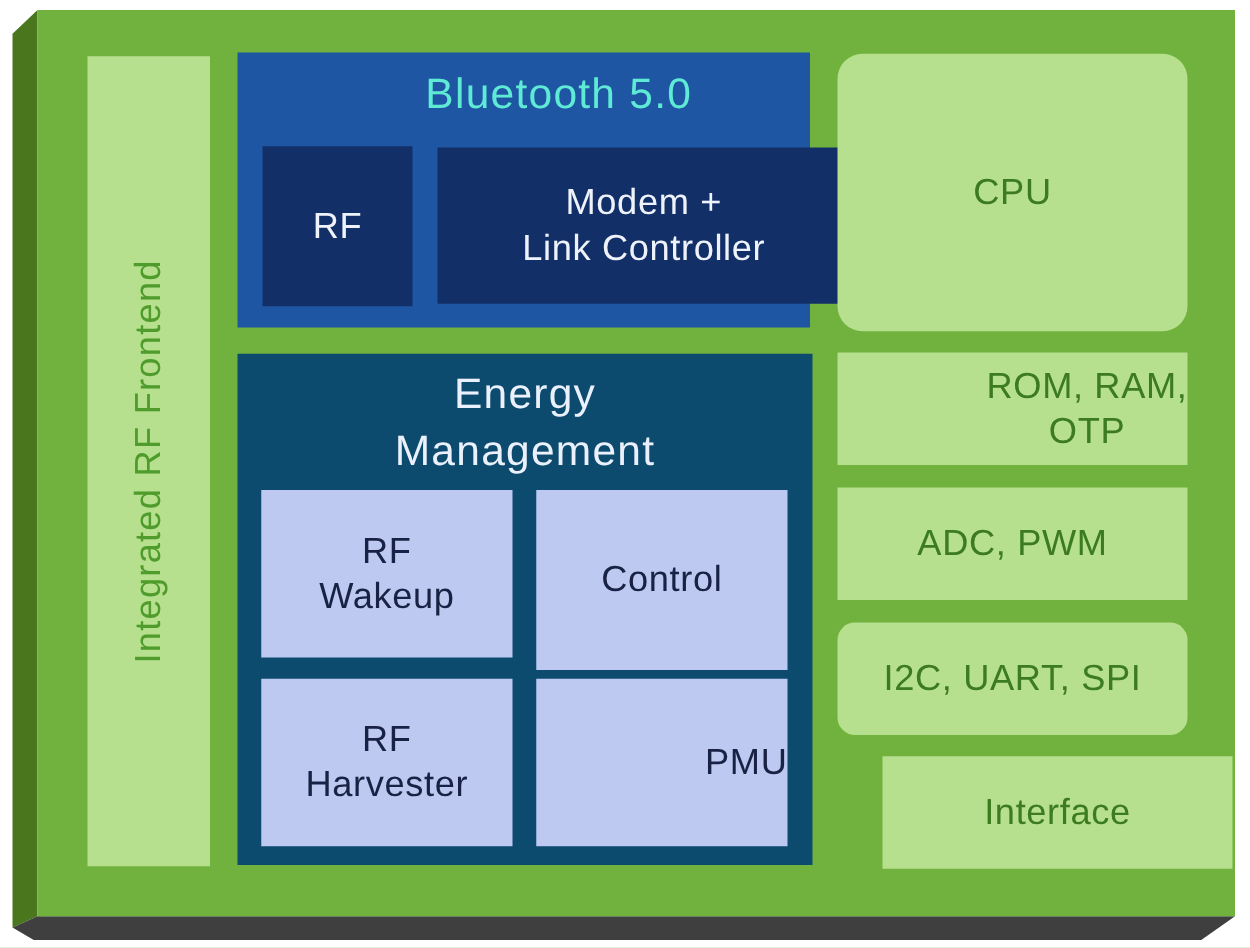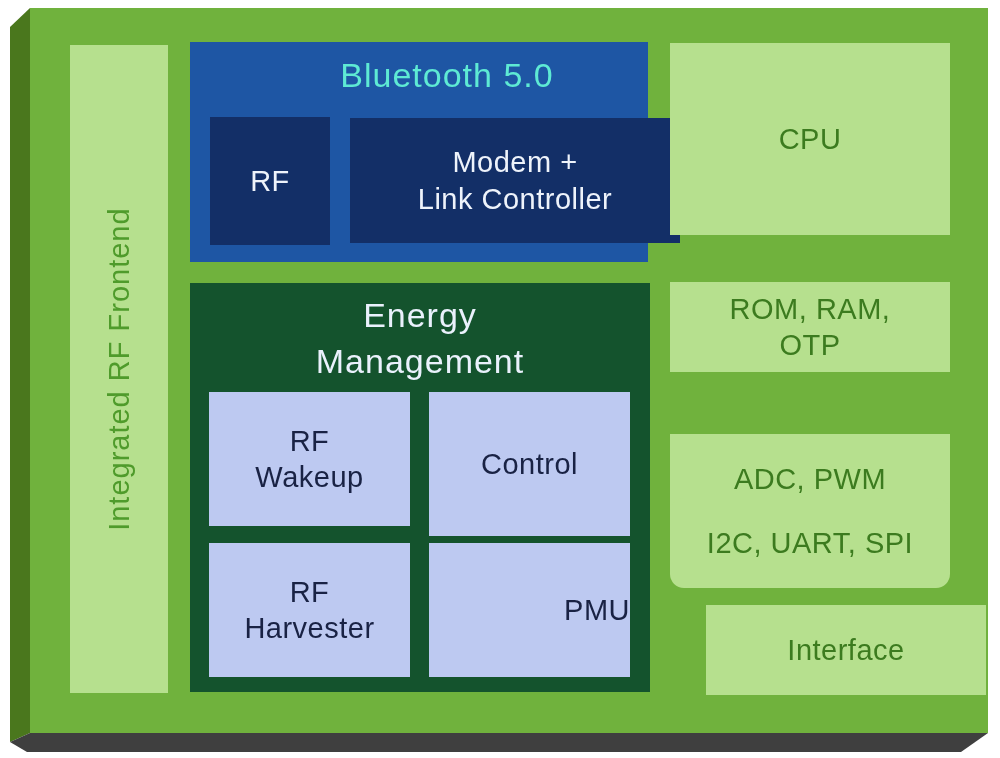--- a/index.html
+++ b/index.html
@@ -34,40 +34,40 @@
   #bluetooth{left:190px;top:42px;width:458px;height:220px;background:#1e56a4;}
   #bluetooth-title{
     position:absolute;left:0;top:14px;width:100%;
     text-align:center;font-size:34px;color:#5eead4;letter-spacing:1px;margin-left:28px;
   }
   .bt-sub{background:#132f67;color:#eef3fb;font-size:29px;}
   #bt-rf{left:20px;top:75px;width:120px;height:128px;}
   #bt-modem{left:160px;top:76px;width:330px;height:125px;}
 
   
-  #energy{left:190px;top:283px;width:460px;height:409px;background:#14532d;}
+  #energy{left:190px;top:283px;width:460px;height:409px;background:#0c4a6e;}
   #energy-title{
     position:absolute;left:0;top:10px;width:100%;
     text-align:center;font-size:34px;color:#eaf1fc;letter-spacing:1px;
     white-space:pre-line;line-height:1.35;
   }
   .em-sub{background:#bdc9f1;color:#192244;font-size:29px;}
   #em-wakeup{left:19px;top:109px;width:201px;height:134px;}
   #em-control{left:239px;top:109px;width:201px;height:144px;}
   #em-harvester{left:19px;top:260px;width:201px;height:134px;}
   #em-pmu{left:239px;top:260px;width:201px;height:134px;justify-content:flex-end;}
 
   
   .peri{
     left:670px;width:280px;
     background:#b6e08e;color:#3c7b1f;font-size:29px;
   }
-  #p-cpu{top:43px;height:192px;}
-  #p-rom{top:282px;height:90px;}
-  #p-adc{top:390px;height:90px;margin-top:44px;}
+  #p-cpu{top:43px;height:222px;border-radius:20px;}
+  #p-rom{top:282px;height:90px;justify-content:flex-end;}
+  #p-adc{top:390px;height:90px;}
   #p-i2c{top:498px;height:90px;border-radius:14px;}
   #p-if{top:605px;height:90px;margin-left:36px;}
 </style>
 </head>
 <body>
 
 <div id="stage">
 
   <svg id="bevel-svg" viewBox="0 0 1000 758" xmlns="http://www.w3.org/2000/svg">
     <polygon points="30,8 10,27 10,742 30,733" fill="#4a771d"></polygon>

